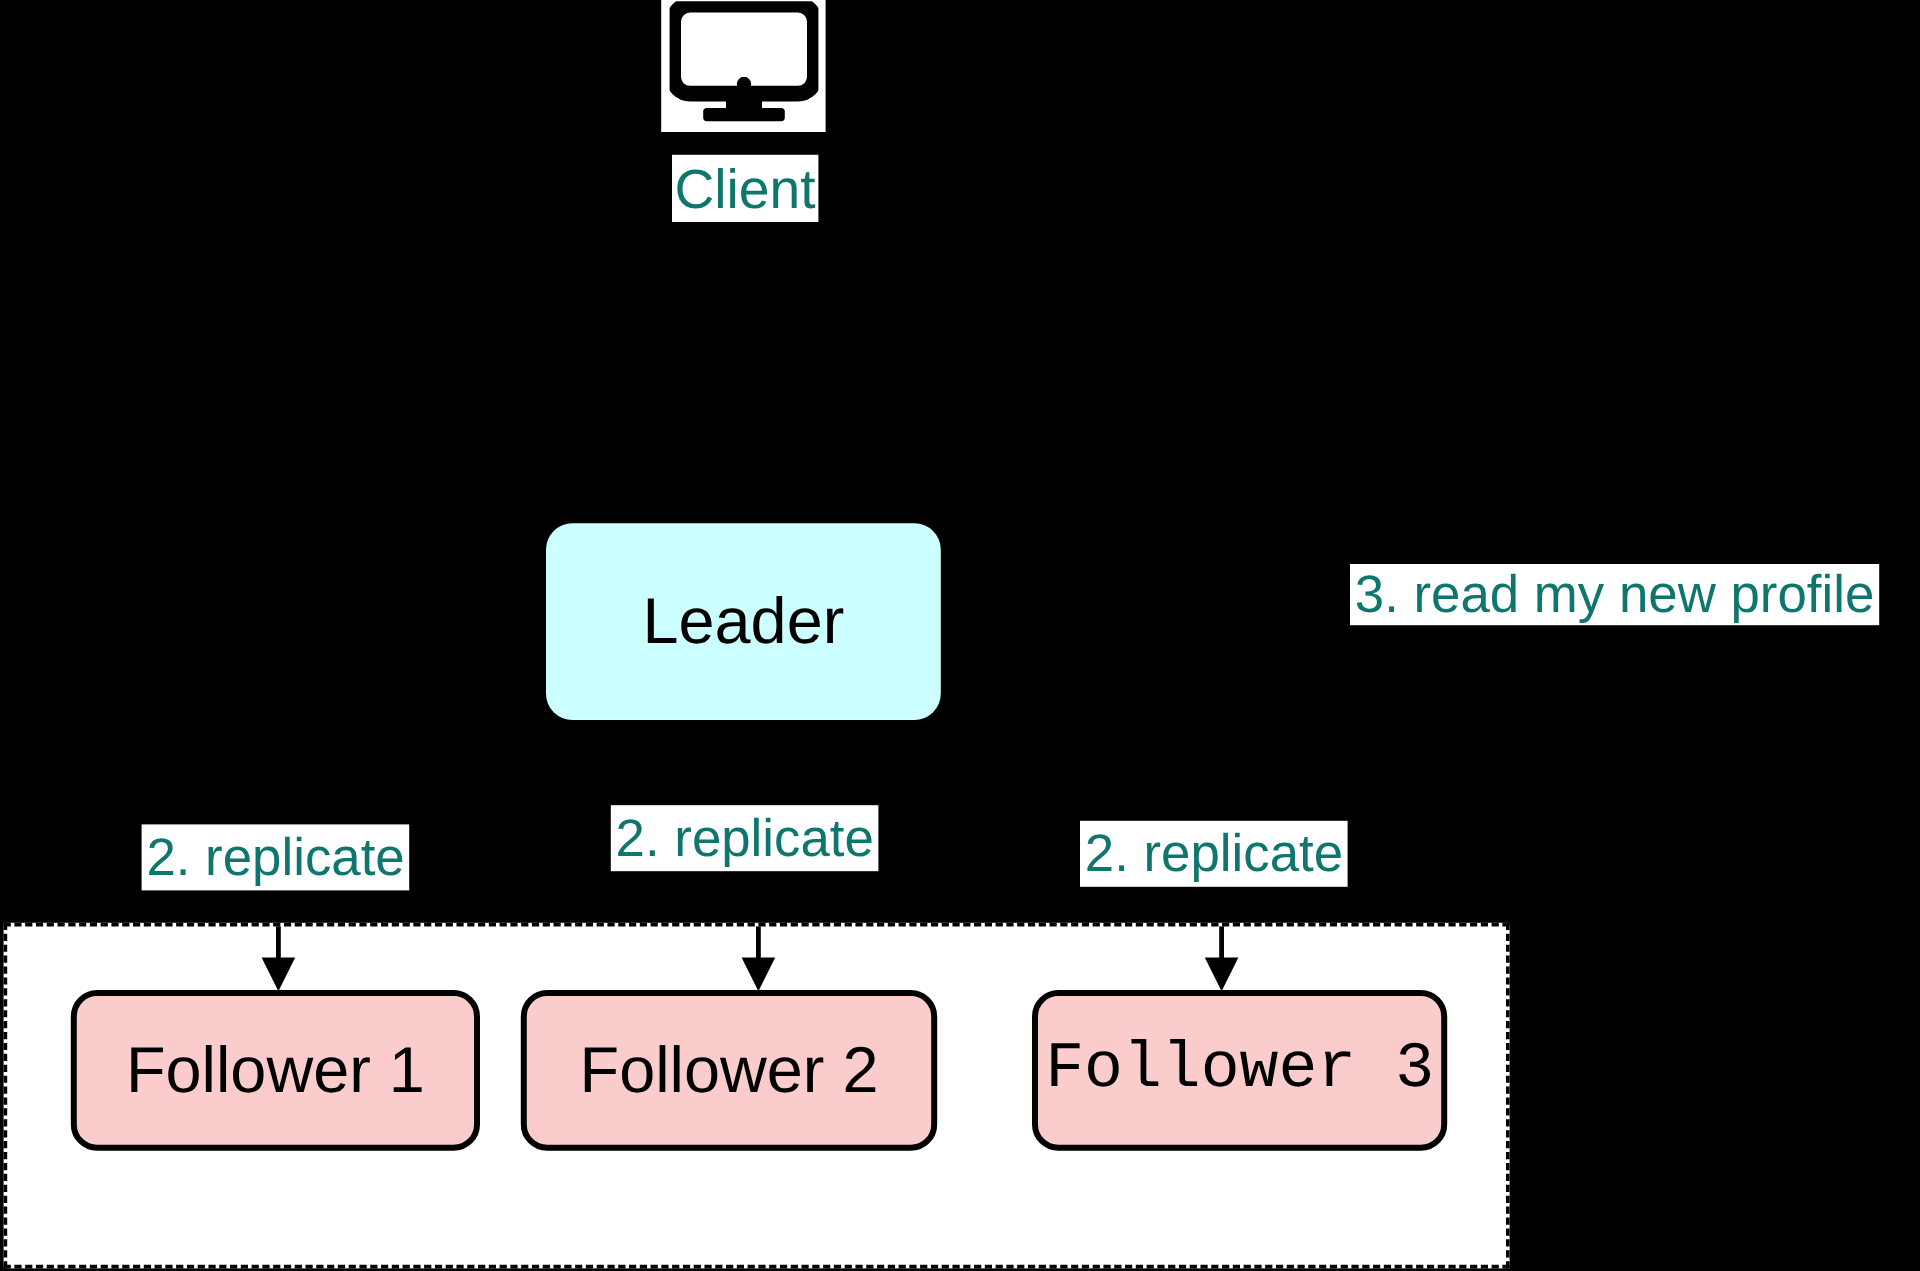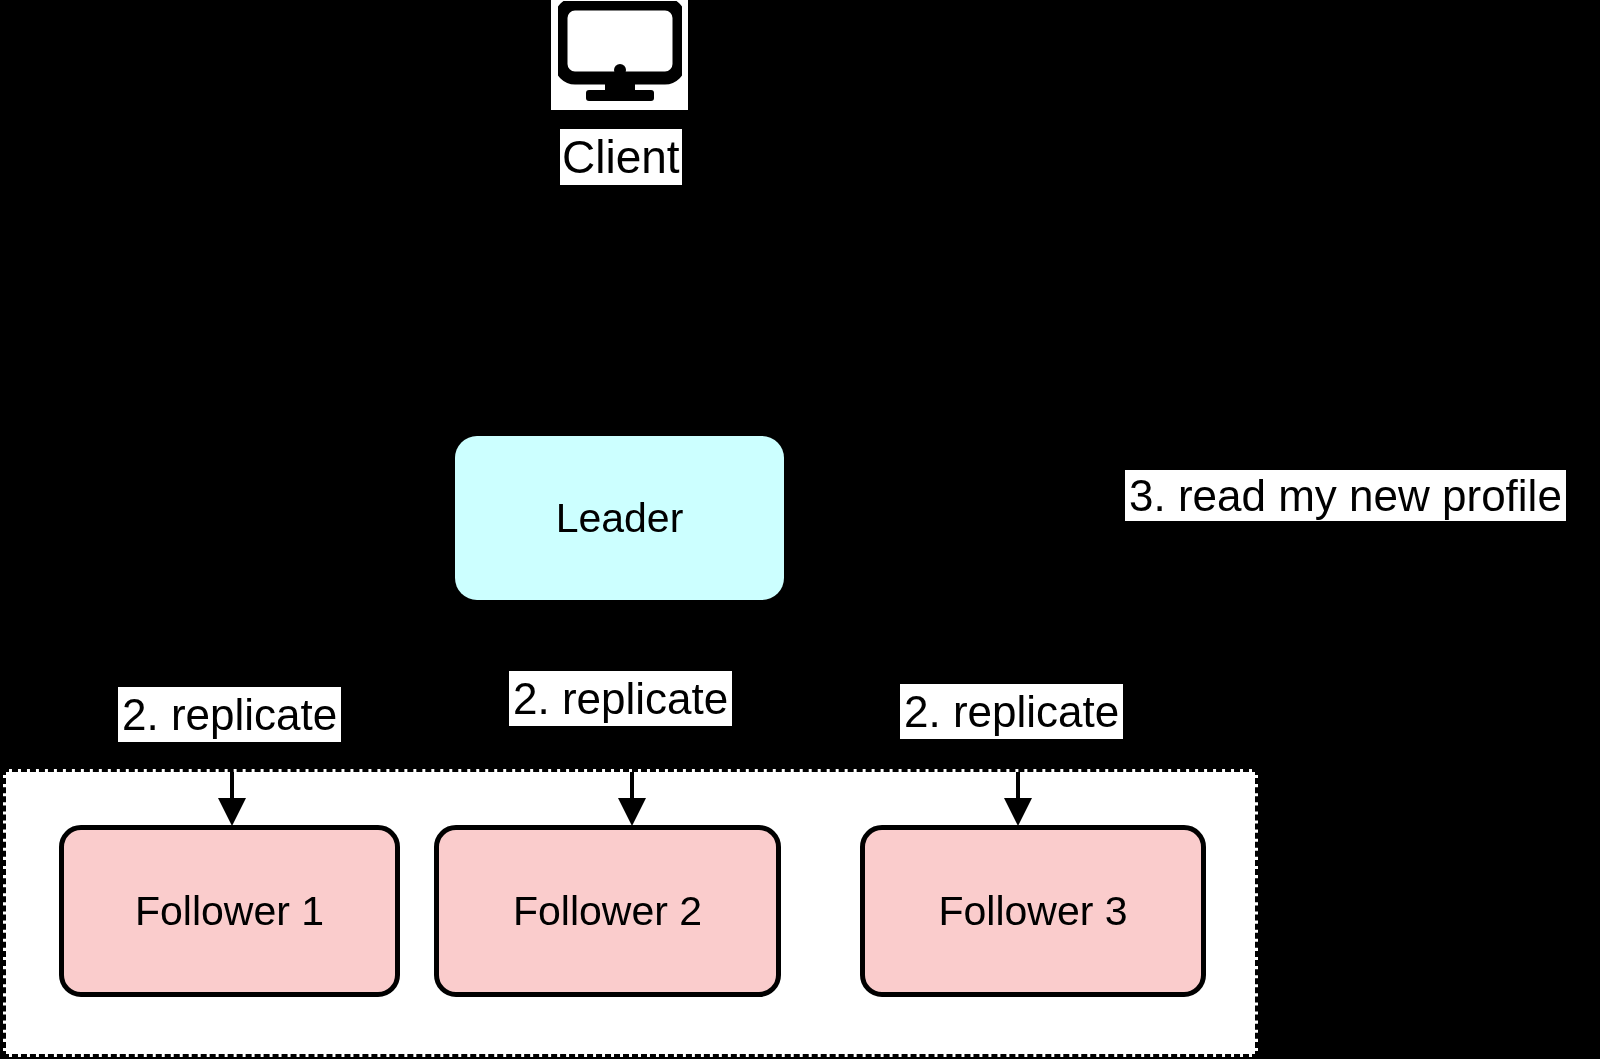--- a/index.html
+++ b/index.html
@@ -39,21 +39,21 @@
     display: flex;
     align-items: center;
     justify-content: center;
   }
   .client-icon-plate svg { display: block; }
 
   
   .label {
     position: absolute;
     background: #ffffff;
-    color: #000000;
+    color: #0f766e;
     white-space: nowrap;
     line-height: 1.0;
     display: flex;
     align-items: center;
     box-sizing: border-box;
   }
 
   .label-client {
     left: 560px;
     top: 129px;
@@ -98,43 +98,43 @@
   }
 
   
   .node {
     position: absolute;
     box-sizing: border-box;
     display: flex;
     align-items: center;
     justify-content: center;
     color: #000000;
-    font-size: 41px;
+    font-size: 54px;
     line-height: 1;
   }
   .node-leader {
     left: 455px;
     top: 436px;
     width: 329px;
     height: 164px;
     background: #ccffff;
     border-radius: 22px;
     border: none;
   }
   .node-follower {
     top: 825px;
     width: 341px;
-    height: 172px;
+    height: 134px;
     background: #facccc;
     border: 5px solid #000000;
     border-radius: 22px;
   }
   .node-f1 { left: 59px; }
   .node-f2 { left: 434px; width: 347px; }
-  .node-f3 { left: 860px; width: 346px; }
+  .node-f3 { left: 860px; width: 346px; font-family: Liberation Mono, monospace; }
 
   
   .arrow {
     position: absolute;
     width: 0;
   }
   .arrow .shaft {
     position: absolute;
     left: -2px;
     top: 0;

